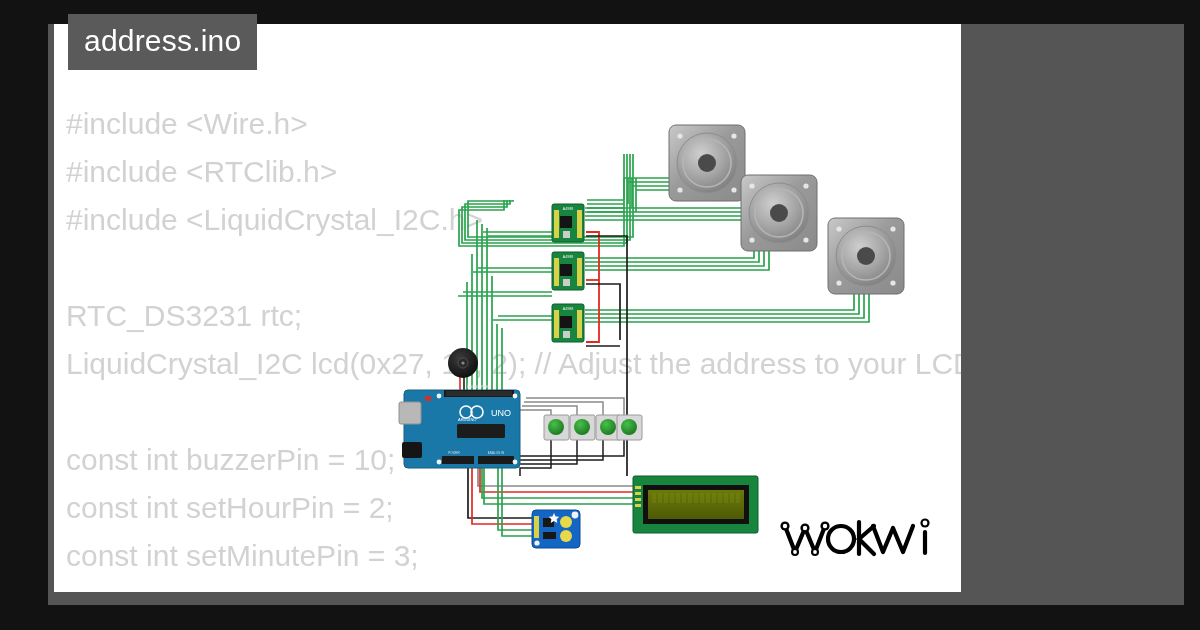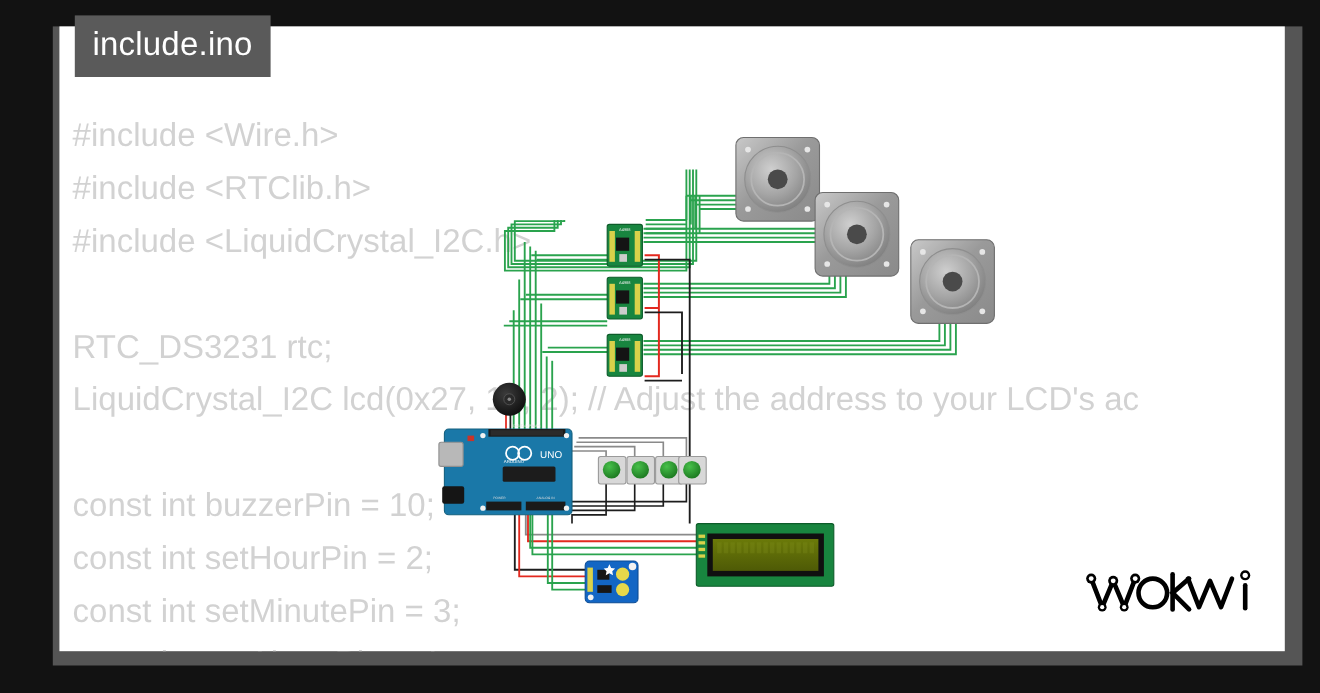--- a/index.html
+++ b/index.html
@@ -13,21 +13,21 @@
 
   
   #frame-shadow {
     position: absolute; left: 48px; top: 24px;
     width: 1136px; height: 581px;
     background: #555555;
   }
   
   #canvas {
     position: absolute; left: 54px; top: 24px;
-    width: 1114px; height: 568px;
+    width: 907px; height: 568px;
     background: #ffffff;
     overflow: hidden;
   }
 
   
   #file-tab {
     position: absolute; left: 68px; top: 14px;
     background: #5a5a5a;
     color: #ffffff;
     font-size: 30px;
@@ -384,15 +384,15 @@
       <circle cx="146" cy="11" r="2.4" fill="#ffffff"></circle>
       <circle cx="6" cy="14" r="2.2" fill="#ffffff"></circle>
       <circle cx="26" cy="16" r="2.2" fill="#ffffff"></circle>
       <circle cx="46" cy="14" r="2.2" fill="#ffffff"></circle>
       <circle cx="16" cy="40" r="1.9" fill="#ffffff"></circle>
       <circle cx="36" cy="40" r="1.9" fill="#ffffff"></circle>
     </svg>
 
   </div>
 
-  <div id="file-tab">include.ino</div>
+  <div id="file-tab">address.ino</div>
 
 </div>
 
 </body></html>

